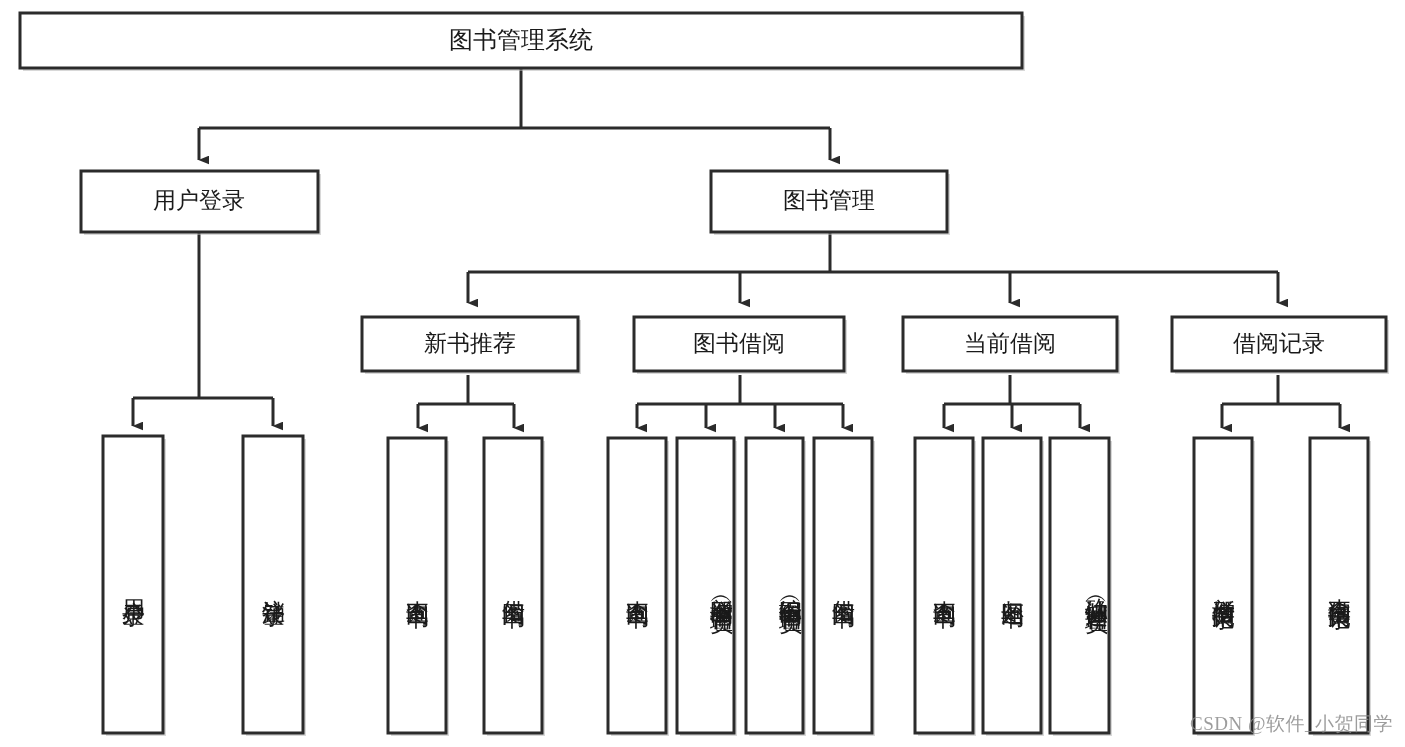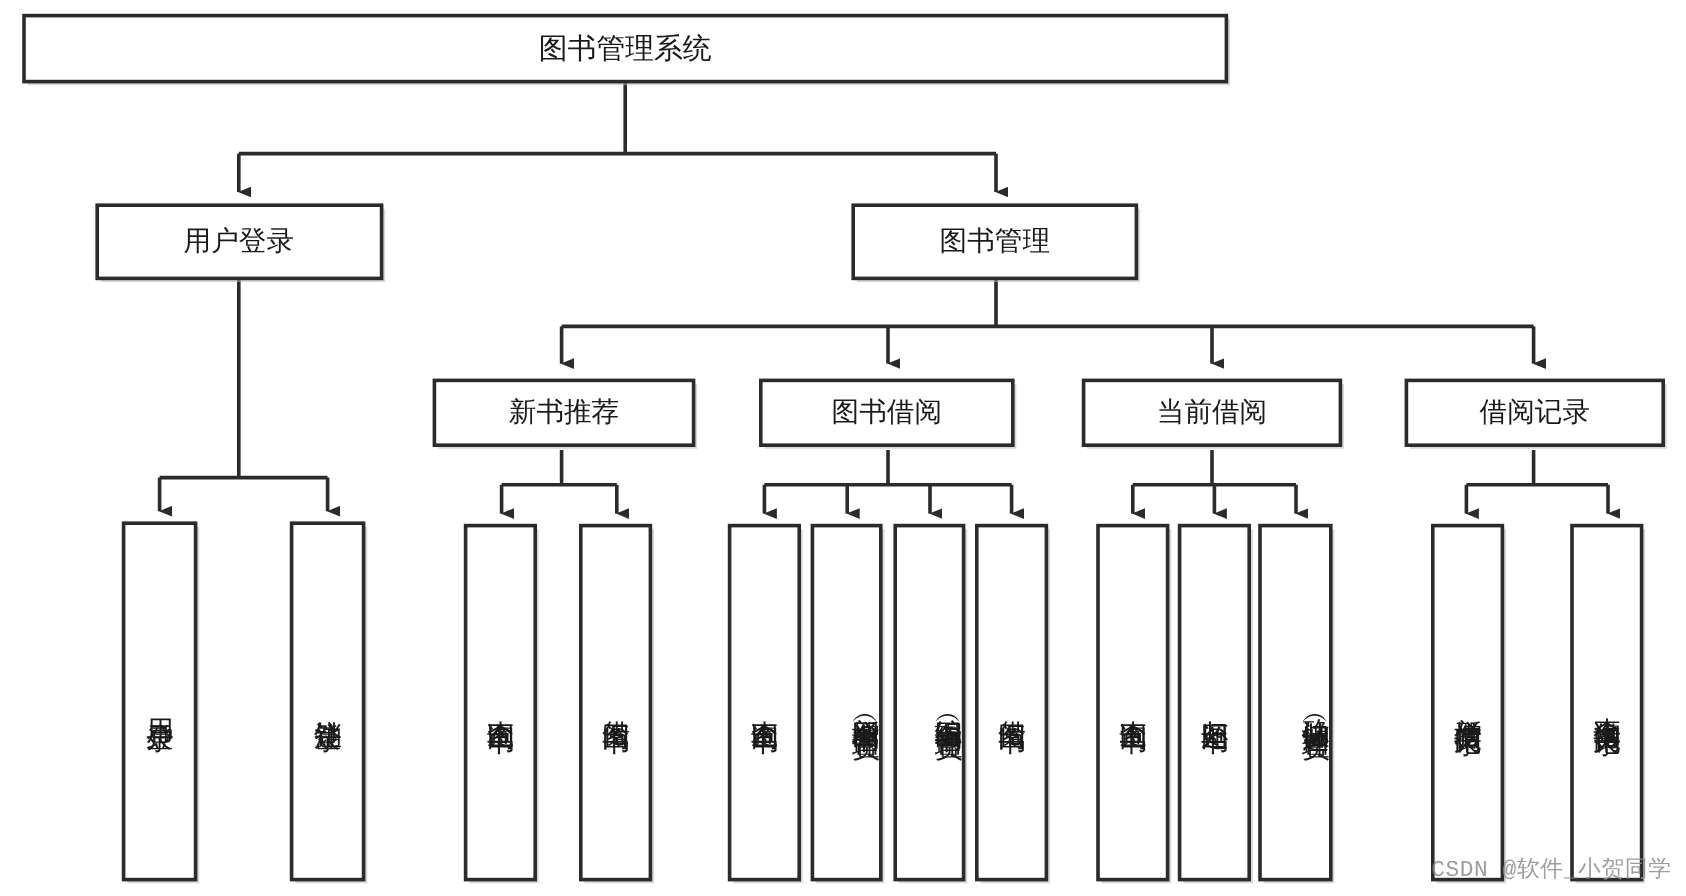--- a/index.html
+++ b/index.html
@@ -65,21 +65,21 @@
     display: flex;
     align-items: center;
     justify-content: center;
     white-space: nowrap;
     pointer-events: none;
   }
   .watermark {
     position: absolute;
     right: 12px;
     bottom: 10px;
-    font-family: Liberation Mono, monospace;
+    font-family: Liberation Serif, serif;
     font-size: 19px;
     color: #8c8c8c;
     opacity: 0.85;
     white-space: nowrap;
     letter-spacing: 0.5px;
     margin-left: 43px;
   }
 </style>
 </head>
 <body>

